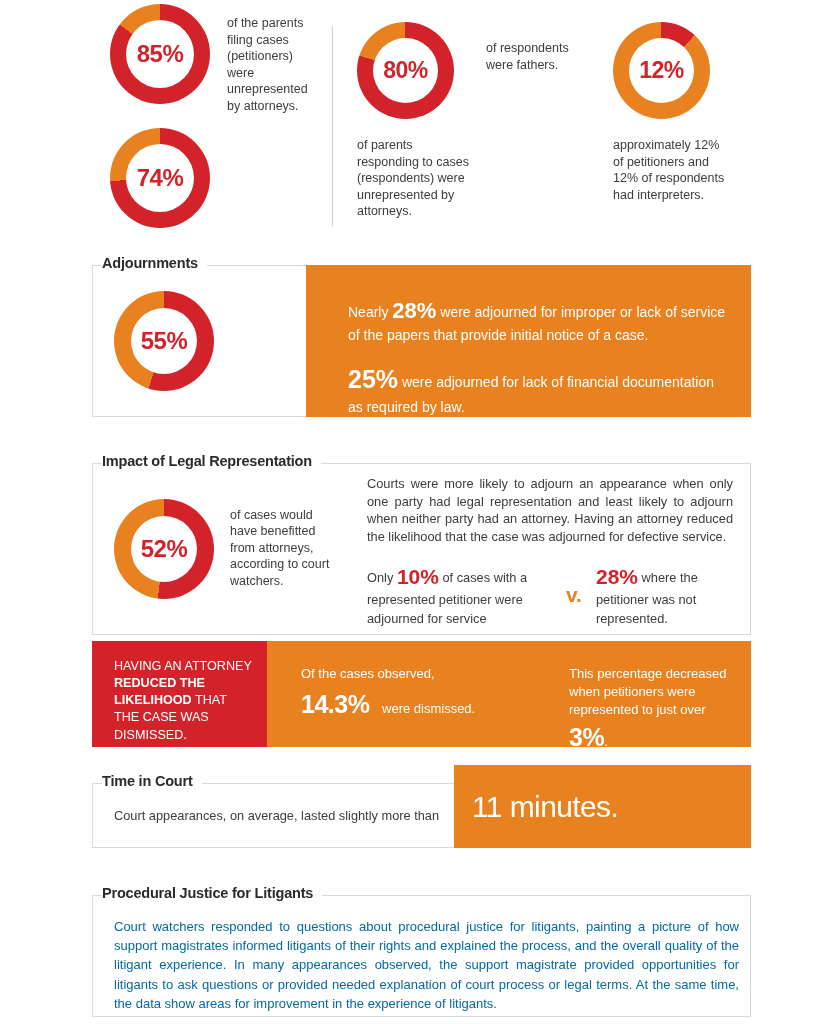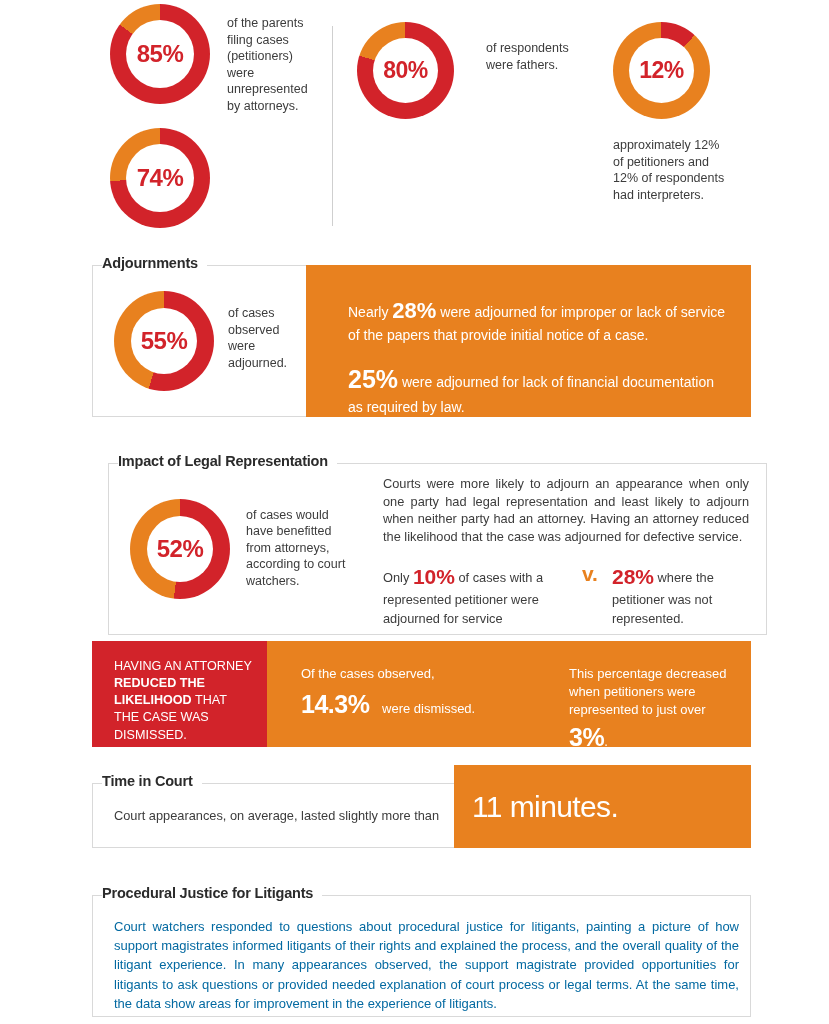--- a/index.html
+++ b/index.html
@@ -60,31 +60,31 @@
   #adjournments .right-pane {
     position: absolute; left: 214px; top: 0; right: 0; height: 100%;
     background: #E8811F; color: #ffffff;
     padding: 30px 22px 0 42px;
   }
   .adj-line { font-size: 14px; line-height: 1.42; }
   .adj-line .big { font-size: 22px; font-weight: bold; vertical-align: -1px; }
   .adj-gap { height: 16px; }
 
   
-  #impact { left: 92px; top: 463px; width: 659px; height: 172px; margin-left: 16px; }
+  #impact { left: 92px; top: 463px; width: 659px; height: 172px; }
   #impact .left-pane {
     position: absolute; left: 0; top: 0; width: 275px; height: 100%;
     display: flex; align-items: center; padding-left: 22px;
   }
   #impact .right-pane {
     position: absolute; left: 275px; top: 0; right: 0; height: 100%;
     padding: 12px 18px 0 0;
   }
   .impact-para { font-size: 12.8px; line-height: 1.38; color: #3c3c3c; text-align: justify; }
-  .vs-row { display: flex; margin-top: 16px; }
+  .vs-row { display: flex; align-items: center; margin-top: 16px; }
   .vs-col { font-size: 12.8px; line-height: 1.42; color: #3c3c3c; }
   .vs-col .num { color: #D2232A; font-weight: bold; font-size: 21px; vertical-align: -2px; }
   .vs-mid {
     color: #E8811F; font-weight: bold; font-size: 21px;
     padding: 0 14px; white-space: nowrap;
   }
 
   
   #banner { position: absolute; left: 92px; top: 641px; width: 659px; height: 106px; display: flex; }
   .banner-red {
@@ -144,20 +144,21 @@
       </div>
       <div class="stat-caption" style="width:95px; margin-left:17px; margin-top:33px;">of petitioners were mothers.</div>
     </div>
 
     <div style="position:absolute; left:357px; top:22px;">
       <div class="donut" id="d80" style="width: 97px; height: 97px; background: conic-gradient(rgb(210, 35, 42) 0deg, rgb(210, 35, 42) 288deg, rgb(232, 129, 31) 288deg, rgb(232, 129, 31) 360deg);">
         <div class="hole" style="left:16px;top:16px;width:65px;height:65px;">
           <span class="pct" style="font-size:23px;">80%</span>
         </div>
       </div>
+      <div class="stat-caption-below" style="width:116px; margin-top:18px;">of parents responding to cases (respondents) were unrepresented by attorneys.</div>
     </div>
 
     <div style="position:absolute; left:486px; top:22px;">
       <div class="stat-caption-below" style="width:110px; margin-top:18px;">of respondents were fathers.</div>
     </div>
 
     <div style="position:absolute; left:613px; top:22px;">
       <div class="donut" id="d12" style="width: 97px; height: 97px; background: conic-gradient(rgb(210, 35, 42) 0deg, rgb(210, 35, 42) 43.2deg, rgb(232, 129, 31) 43.2deg, rgb(232, 129, 31) 360deg);">
         <div class="hole" style="left:16px;top:16px;width:65px;height:65px;">
           <span class="pct" style="font-size:23px;">12%</span>
@@ -170,21 +171,20 @@
   <div class="section" id="adjournments">
     <div class="section-box"></div>
     <div class="section-title">Adjournments</div>
 
     <div class="left-pane">
       <div class="donut" id="d55" style="width: 100px; height: 100px; background: conic-gradient(rgb(210, 35, 42) 0deg, rgb(210, 35, 42) 198deg, rgb(232, 129, 31) 198deg, rgb(232, 129, 31) 360deg);">
         <div class="hole" style="left:17px;top:17px;width:66px;height:66px;">
           <span class="pct" style="font-size:24px;">55%</span>
         </div>
       </div>
-      <div class="stat-caption" style="width:66px; margin-left:14px; margin-top:-6px;">of cases observed were adjourned.</div>
     </div>
 
     <div class="right-pane">
       <div class="adj-line"><span>Nearly </span><span class="big">28%</span><span> were adjourned for improper or lack of service of the papers that provide initial notice of a case.</span></div>
       <div class="adj-gap"></div>
       <div class="adj-line"><span class="big" style="font-size:25px;">25%</span><span> were adjourned for lack of financial documentation as required by law.</span></div>
     </div>
   </div>
 
   <div class="section" id="impact">

